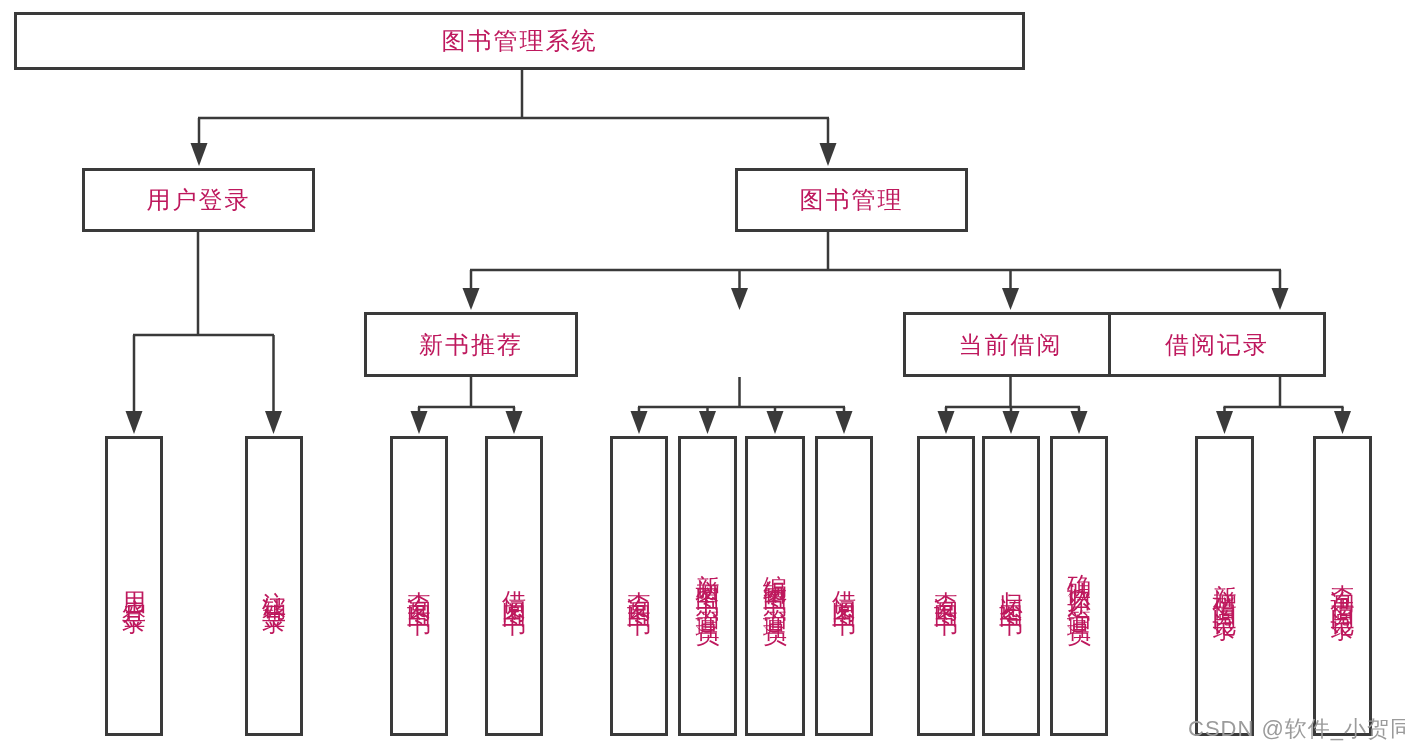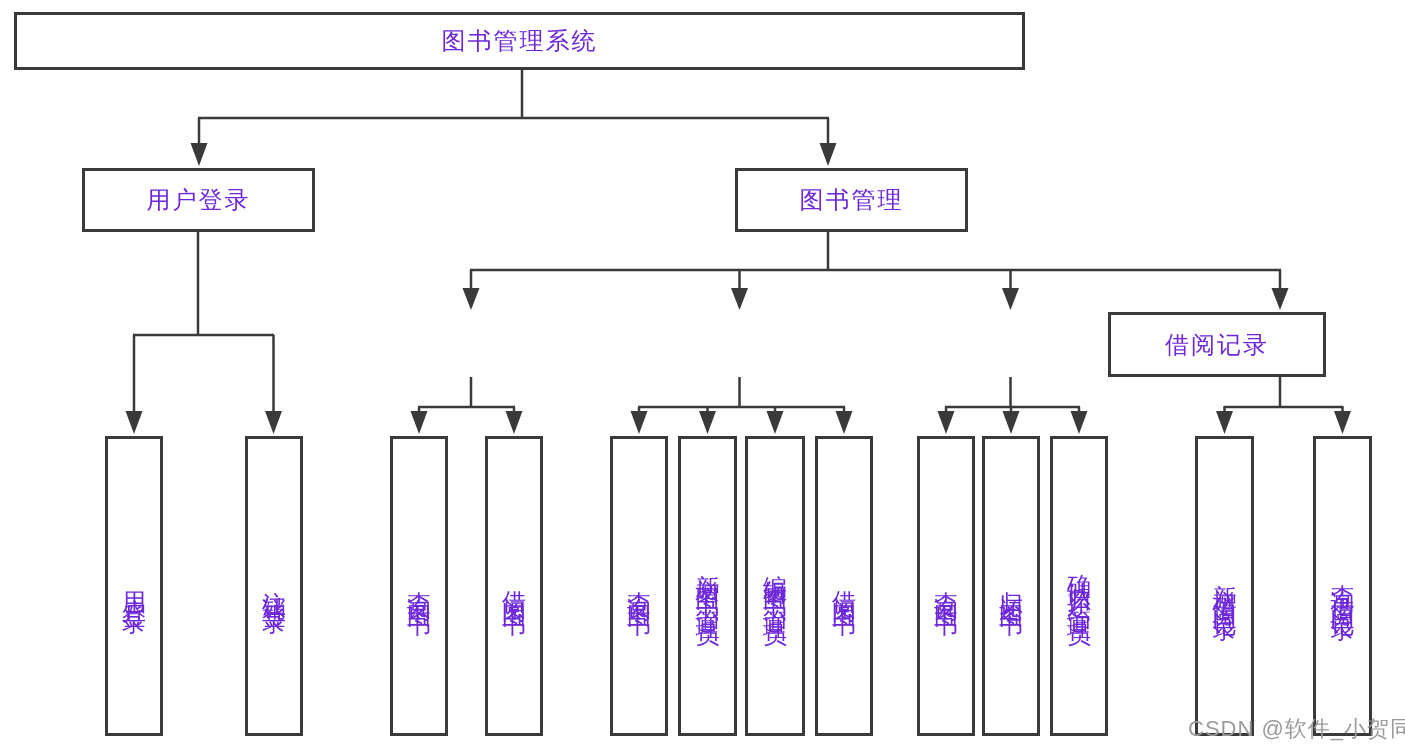--- a/index.html
+++ b/index.html
@@ -17,21 +17,21 @@
     width: 1405px; height: 747px;
   }
   .node {
     position: absolute;
     box-sizing: border-box;
     background: #ffffff;
     border: 3px solid #3a3a3a;
     display: flex;
     align-items: center;
     justify-content: center;
-    color: #6d28d9;
+    color: #be185d;
   }
   .hnode span {
     font-size: 24px;
     letter-spacing: 2px;
     white-space: nowrap;
   }
   .vnode span {
     writing-mode: vertical-rl;
     text-orientation: mixed;
     font-size: 24px;
@@ -133,20 +133,26 @@
     <span>图书管理系统</span>
   </div>
 
   <div class="node hnode" style="left:82px; top:168px; width:233px; height:64px;">
     <span>用户登录</span>
   </div>
   <div class="node hnode" style="left:712px; top:168px; width:233px; height:64px;margin-left:23px;">
     <span>图书管理</span>
   </div>
 
+  <div class="node hnode" style="left:364px; top:312px; width:214px; height:65px;">
+    <span>新书推荐</span>
+  </div>
+  <div class="node hnode" style="left:903px; top:312px; width:215px; height:65px;">
+    <span>当前借阅</span>
+  </div>
   <div class="node hnode" style="left:1108px; top:312px; width:218px; height:65px;">
     <span>借阅记录</span>
   </div>
 
   <div class="node vnode" style="left:105px; top:436px; width:58px; height:300px;">
     <span>用户登录</span>
   </div>
   <div class="node vnode" style="left:245px; top:436px; width:58px; height:300px;">
     <span>注销登录</span>
   </div>

